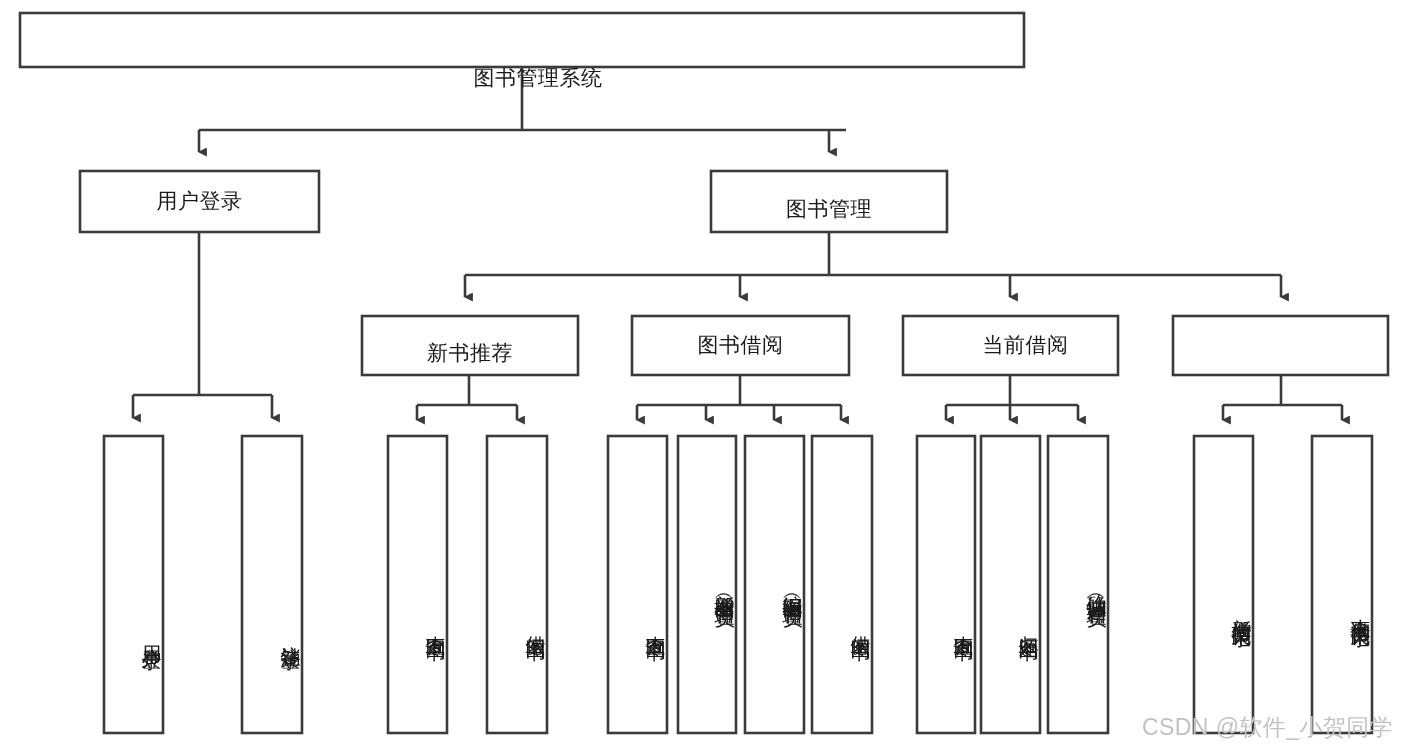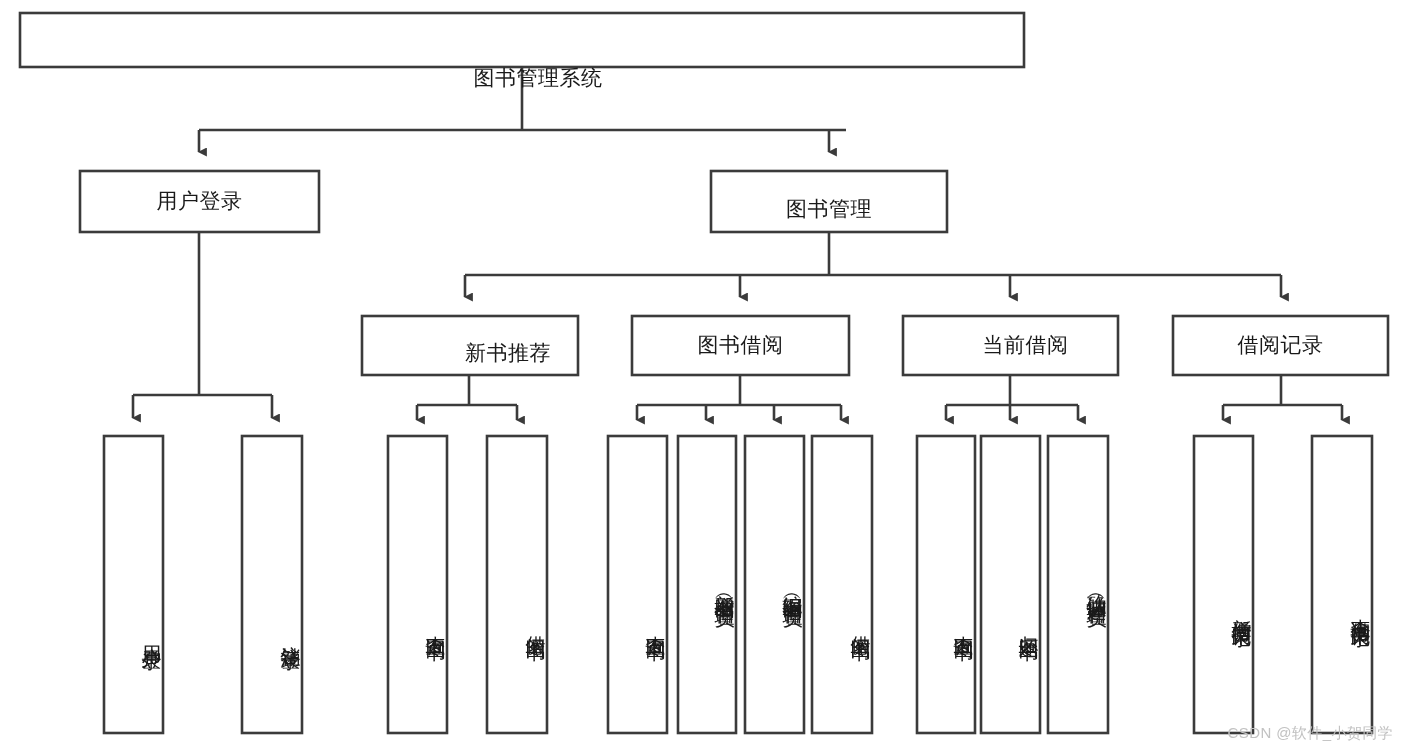--- a/index.html
+++ b/index.html
@@ -62,21 +62,21 @@
     box-sizing: border-box;
   }
   .node-label.vertical.tall {
     padding-top: 2px;
   }
   .watermark {
     position: absolute;
     right: 12px;
     bottom: 4px;
     color: #c2c2c2;
-    font-size: 15px;
+    font-size: 23px;
     letter-spacing: 0.4px;
     pointer-events: none;
     user-select: none;
   }
 </style>
 </head>
 <body>
 
 <div id="diagram-root">
 
@@ -168,24 +168,23 @@
 
     <rect class="node-box" x="1194" y="436" width="59" height="297"></rect>
     <rect class="node-box" x="1312" y="436" width="60" height="297"></rect>
   </svg>
 
   <div class="node-label" style="left:36px; top:13px; width:1004px; height:54px;margin-top:38px;">图书管理系统</div>
 
   <div class="node-label" style="left:80px; top:171px; width:239px; height:61px;">用户登录</div>
   <div class="node-label" style="left:711px; top:171px; width:236px; height:76px;">图书管理</div>
 
-  <div class="node-label" style="left:362px; top:316px; width:216px; height:74px;padding-left:38px;">新书推荐</div>
+  <div class="node-label" style="left:362px; top:316px; width:216px; height:74px;">新书推荐</div>
   <div class="node-label" style="left:632px; top:316px; width:217px; height:59px;">图书借阅</div>
   <div class="node-label" style="left:903px; top:316px; width:215px; height:59px;padding-left:15px;">当前借阅</div>
-  <div class="node-label" style="left:1173px; top:316px; width:215px; height:59px;">借阅记录</div>
 
   <div class="node-label vertical" style="left:104px; top:528px; width:59px; height:205px;">用户登录</div>
   <div class="node-label vertical" style="left:242px; top:528px; width:60px; height:205px;">注销登录</div>
 
   <div class="node-label vertical" style="left:388px; top:508px; width:59px; height:225px;">查询图书</div>
   <div class="node-label vertical" style="left:487px; top:508px; width:60px; height:225px;">借阅图书</div>
 
   <div class="node-label vertical" style="left:608px; top:508px; width:59px; height:225px;">查询图书</div>
   <div class="node-label vertical tall" style="left:678px; top:440px; width:58px; height:293px;">新增图书（管理员）</div>
   <div class="node-label vertical tall" style="left:745px; top:440px; width:59px; height:293px;">编辑图书（管理员）</div>

